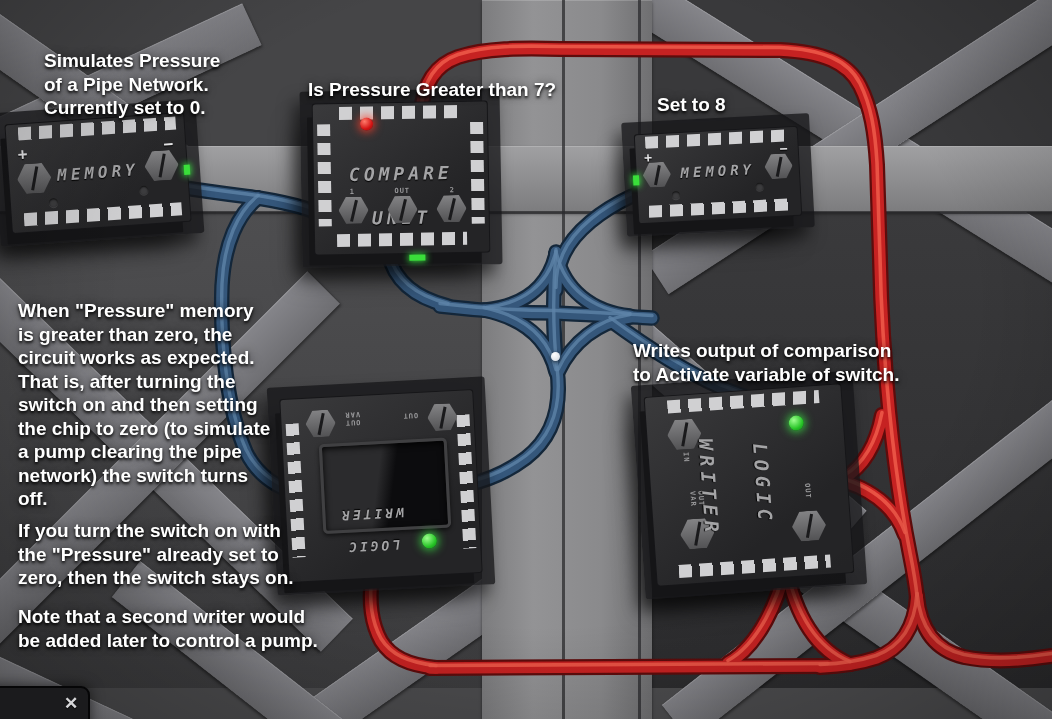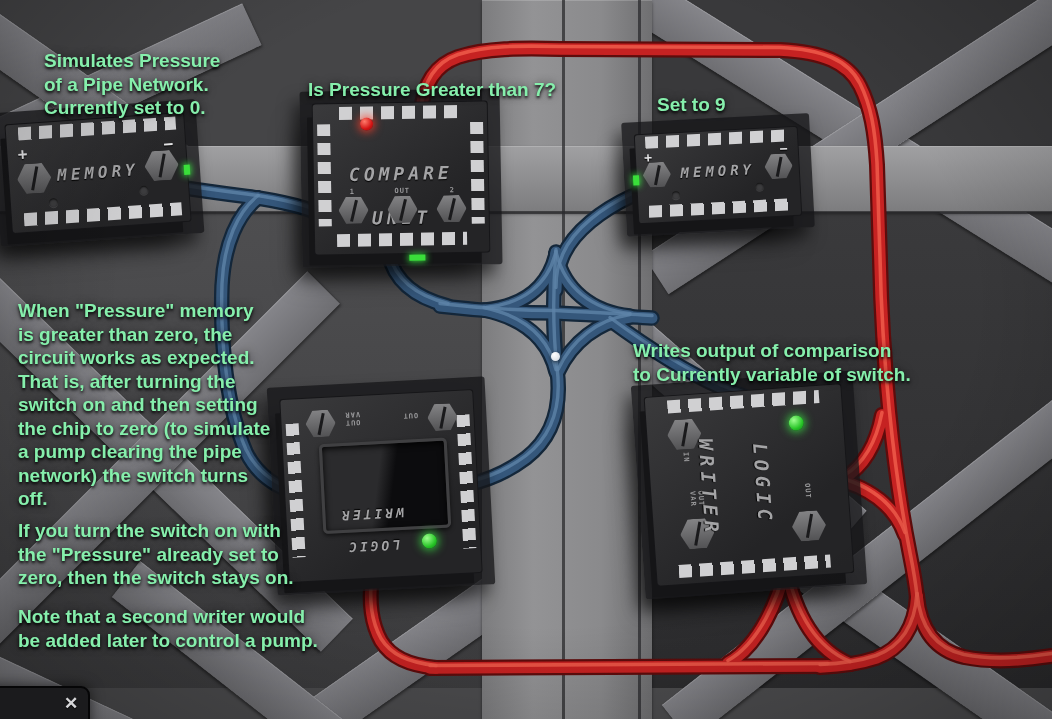--- a/index.html
+++ b/index.html
@@ -58,21 +58,21 @@
   .mini-led{position:absolute;width:6px;height:10px;background:#3ade3a;box-shadow:0 0 6px 1px rgba(60,255,70,.8);}
   .knob-label{position:absolute;font-family:"DejaVu Sans Mono",monospace;font-weight:bold;
        font-size:7px;line-height:8px;color:#98989a;letter-spacing:1px;white-space:pre-line;text-align:center;}
   .display{position:absolute;border-radius:5px;border:3px solid #404042;
        background:linear-gradient(100deg,#2b2b2d 0 44%,#0c0c0e 56% 100%);
        box-shadow:inset 0 2px 6px rgba(0,0,0,.9), 0 2px 4px rgba(0,0,0,.6);}
   .rot180{transform:rotate(180deg);}
   .center-rot90{position:absolute;left:50%;top:50%;transform:translate(-50%,-50%) rotate(90deg);}
 
   
-  .note{position:absolute;color:#86efac;font-weight:bold;font-size:19px;line-height:23.5px;
+  .note{position:absolute;color:#ffffff;font-weight:bold;font-size:19px;line-height:23.5px;
         white-space:pre-line;text-shadow:0 2px 3px rgba(0,0,0,.95),0 0 8px rgba(0,0,0,.55);}
 
   
   .cursor-dot{position:absolute;width:9px;height:9px;border-radius:50%;
         background:radial-gradient(circle at 35% 30%,#ffffff,#cfd6de);
         box-shadow:0 1px 4px rgba(0,0,0,.7);}
 
   
   .dialog{position:absolute;background:#1b1b1d;border:2px solid #060607;
         border-top-right-radius:9px;box-shadow:0 0 14px rgba(0,0,0,.6);}
@@ -320,37 +320,37 @@
       <span>WRITER</span>
     </div>
   </div>
 
   <div class="vignette"></div>
 
   <div class="note" style="left:44px;top:49px;">Simulates Pressure
 of a Pipe Network.
 Currently set to 0.</div>
   <div class="note" style="left:308px;top:78px;">Is Pressure Greater than 7?</div>
-  <div class="note" style="left:657px;top:93px;">Set to 9</div>
+  <div class="note" style="left:657px;top:93px;">Set to 8</div>
   <div class="note" style="left:18px;top:299px;">When "Pressure" memory
 is greater than zero, the
 circuit works as expected.
 That is, after turning the
 switch on and then setting
 the chip to zero (to simulate
 a pump clearing the pipe
 network) the switch turns
 off.</div>
   <div class="note" style="left:18px;top:519px;">If you turn the switch on with
 the "Pressure" already set to
 zero, then the switch stays on.</div>
   <div class="note" style="left:18px;top:605px;">Note that a second writer would
 be added later to control a pump.</div>
   <div class="note" style="left:633px;top:339px;">Writes output of comparison
-to Currently variable of switch.</div>
+to Activate variable of switch.</div>
 
   <div class="cursor-dot" style="left:551px;top:352px;"></div>
 
   <div class="dialog" style="left:-12px;top:686px;width:102px;height:46px;">
     <div class="dialog-close">
       <span>✕</span>
     </div>
 
   </div>
 

